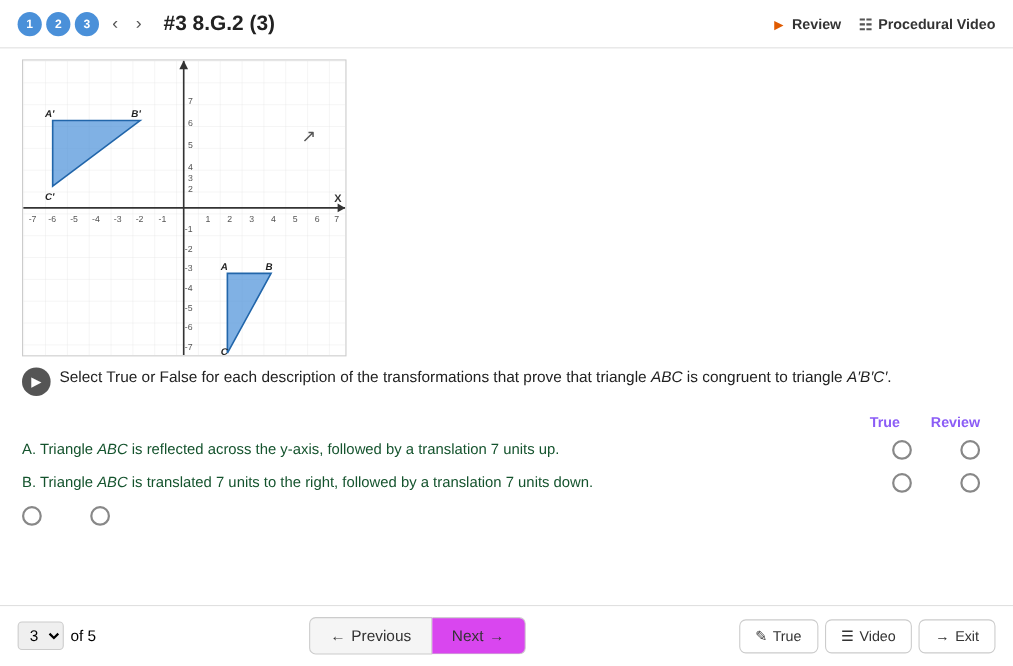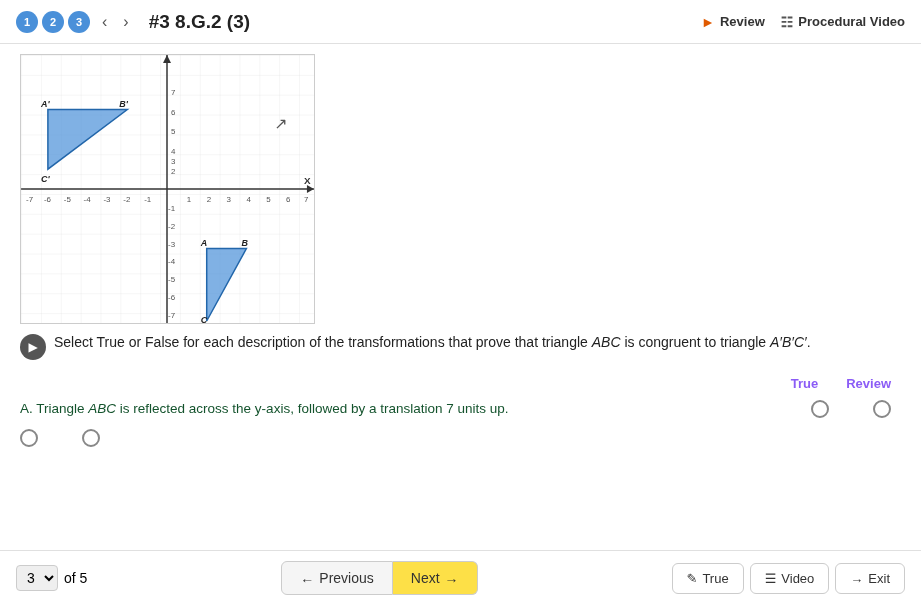--- a/index.html
+++ b/index.html
@@ -251,21 +251,21 @@
       padding: 8px 18px;
       cursor: pointer;
       font-size: 14px;
       display: flex;
       align-items: center;
       gap: 5px;
       color: #333;
     }
 
     .next-btn {
-      background: #fde047;
+      background: #d946ef;
       border: 1px solid #ccc;
       border-left: none;
       border-radius: 0 6px 6px 0;
       padding: 8px 18px;
       cursor: pointer;
       font-size: 14px;
       display: flex;
       align-items: center;
       gap: 5px;
       color: #333;
@@ -423,20 +423,29 @@
         <div class="answer-row">
           <span class="answer-text">
             A. Triangle <em>ABC</em> is reflected across the y-axis, followed by a translation 7 units up.
           </span>
           <div class="radio-group">
             <div class="radio-option"></div>
             <div class="radio-option"></div>
           </div>
         </div>
 
+        <div class="answer-row">
+          <span class="answer-text">
+            B. Triangle <em>ABC</em> is translated 7 units to the right, followed by a translation 7 units down.
+          </span>
+          <div class="radio-group">
+            <div class="radio-option"></div>
+            <div class="radio-option"></div>
+          </div>
+        </div>
 
         <div class="answer-row">
           <div class="radio-group">
             <div class="radio-option"></div>
             <div class="radio-option"></div>
           </div>
         </div>
 
       </div>
     </div>

